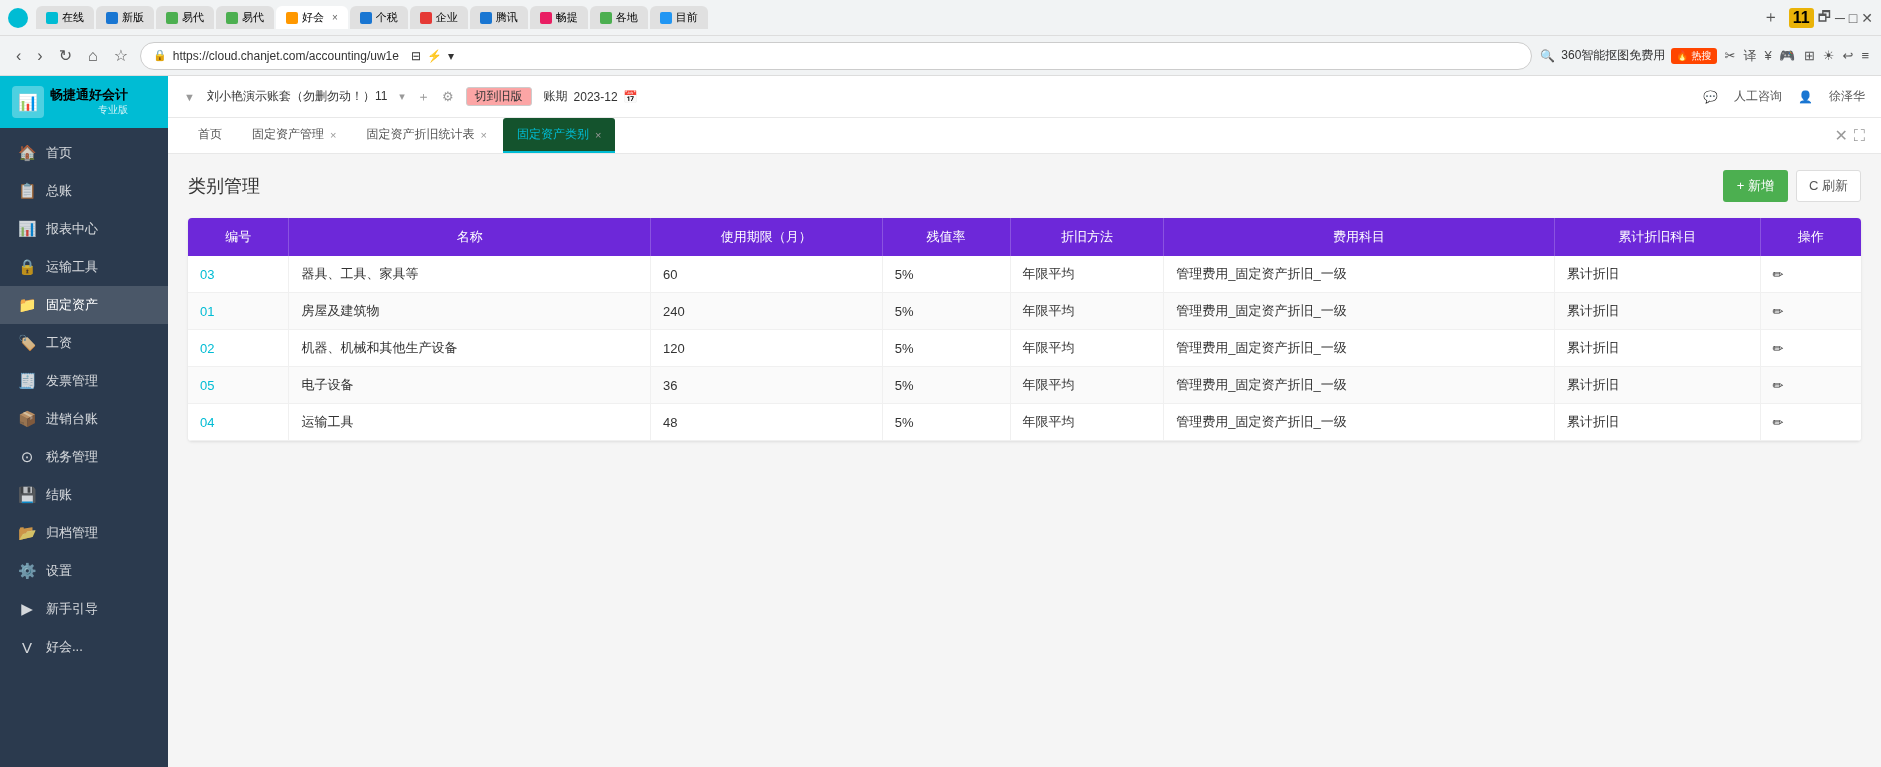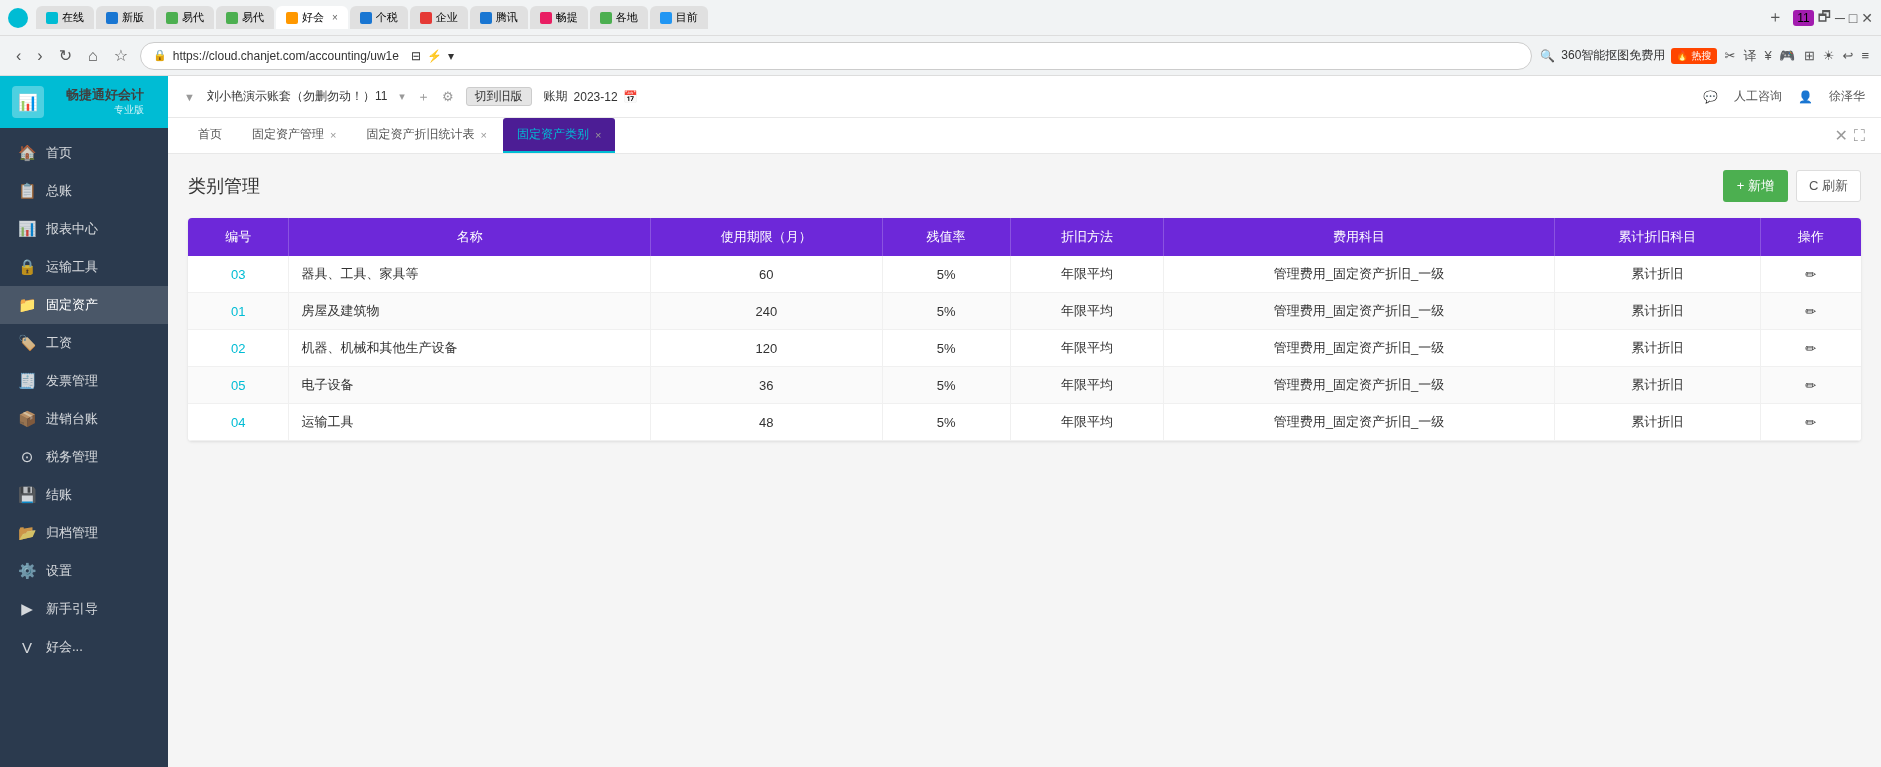--- a/index.html
+++ b/index.html
@@ -91,21 +91,21 @@
       flex-direction: column;
       flex-shrink: 0;
     }
     .sidebar-logo {
       background: #00bcd4;
       padding: 10px 12px;
       display: flex;
       align-items: center;
       gap: 6px;
     }
-    .logo-text { font-size: 13px; font-weight: bold; color: #404040; line-height: 1.3; margin-left: 16px; }
+    .logo-text { font-size: 13px; font-weight: bold; color: #000000; line-height: 1.3; }
     .logo-sub { font-size: 10px; color: rgba(255,255,255,0.8); text-align: right; }
     .sidebar-nav { flex: 1; overflow-y: auto; padding: 6px 0; }
     .sidebar-item {
       display: flex;
       align-items: center;
       gap: 10px;
       padding: 10px 18px;
       cursor: pointer;
       color: rgba(255,255,255,0.8);
       font-size: 13px;
@@ -134,21 +134,21 @@
       gap: 12px;
     }
     .user-info { font-size: 12px; color: #333; }
     .period-info { font-size: 12px; color: #333; display: flex; align-items: center; gap: 6px; }
     .switch-btn {
       border: 1px solid #ccc;
       border-radius: 3px;
       padding: 0 8px;
       font-size: 12px;
       cursor: pointer;
-      background: #e5e5e5;
+      background: #fca5a5;
       color: #333;
     }
     .header-right { margin-left: auto; display: flex; align-items: center; gap: 16px; font-size: 12px; color: #555; }
 
     
     .page-tabs {
       background: #fff;
       display: flex;
       align-items: center;
       border-bottom: 1px solid #e8e8e8;
@@ -161,21 +161,21 @@
       cursor: pointer;
       color: #555;
       border-bottom: 2px solid transparent;
       display: flex;
       align-items: center;
       gap: 6px;
     }
     .page-tab.active {
       color: #00bcd4;
       border-bottom: 2px solid #00bcd4;
-      background: #4c1d95;
+      background: #14532d;
       border-radius: 3px 3px 0 0;
     }
     .page-tab .tab-x { font-size: 11px; color: #999; cursor: pointer; }
     .page-tabs-right { margin-left: auto; display: flex; align-items: center; gap: 6px; }
     .tab-close-all { font-size: 16px; color: #999; cursor: pointer; }
 
     
     .content-area {
       flex: 1;
       padding: 16px 20px;
@@ -235,21 +235,20 @@
       font-weight: normal;
       font-size: 13px;
       border-right: 1px solid rgba(255,255,255,0.2);
     }
     .data-table thead th:last-child { border-right: none; }
     .data-table tbody tr {
       border-bottom: 1px solid #f0f0f0;
     }
     .data-table tbody td {
       padding: 9px 12px;
-      text-align: center;
       font-size: 13px;
       color: #333;
       border-right: 1px solid #f0f0f0;
     }
     .data-table tbody td:last-child { border-right: none; }
     .data-table tbody td.code { color: #00bcd4; }
     .data-table tbody td.name { text-align: left; }
     .edit-icon { color: #999; cursor: pointer; font-size: 13px; }
   </style>
 </head>
@@ -299,21 +298,21 @@
     <div class="browser-tab">
       <span style="width:12px;height:12px;background:#4caf50;border-radius:2px;display:inline-block;"></span>
       <span>各地</span>
     </div>
     <div class="browser-tab">
       <span style="width:12px;height:12px;background:#2196f3;border-radius:2px;display:inline-block;"></span>
       <span>目前</span>
     </div>
   </div>
   <span class="tab-add">＋</span>
-  <span style="font-size:12px;background:#a21caf;border-radius:3px;padding:1px 4px;">11</span>
+  <span style="font-size:16px;background:#eab308;border-radius:3px;padding:1px 4px;font-weight:bold;">11</span>
   <span style="font-size:14px;color:#555;cursor:pointer;">🗗</span>
   <span style="font-size:14px;color:#555;cursor:pointer;">─</span>
   <span style="font-size:14px;color:#555;cursor:pointer;">□</span>
   <span style="font-size:14px;color:#555;cursor:pointer;">✕</span>
 </div>
 
 <div class="nav-bar">
   <span class="nav-btn">‹</span>
   <span class="nav-btn">›</span>
   <span class="nav-btn">↻</span>

